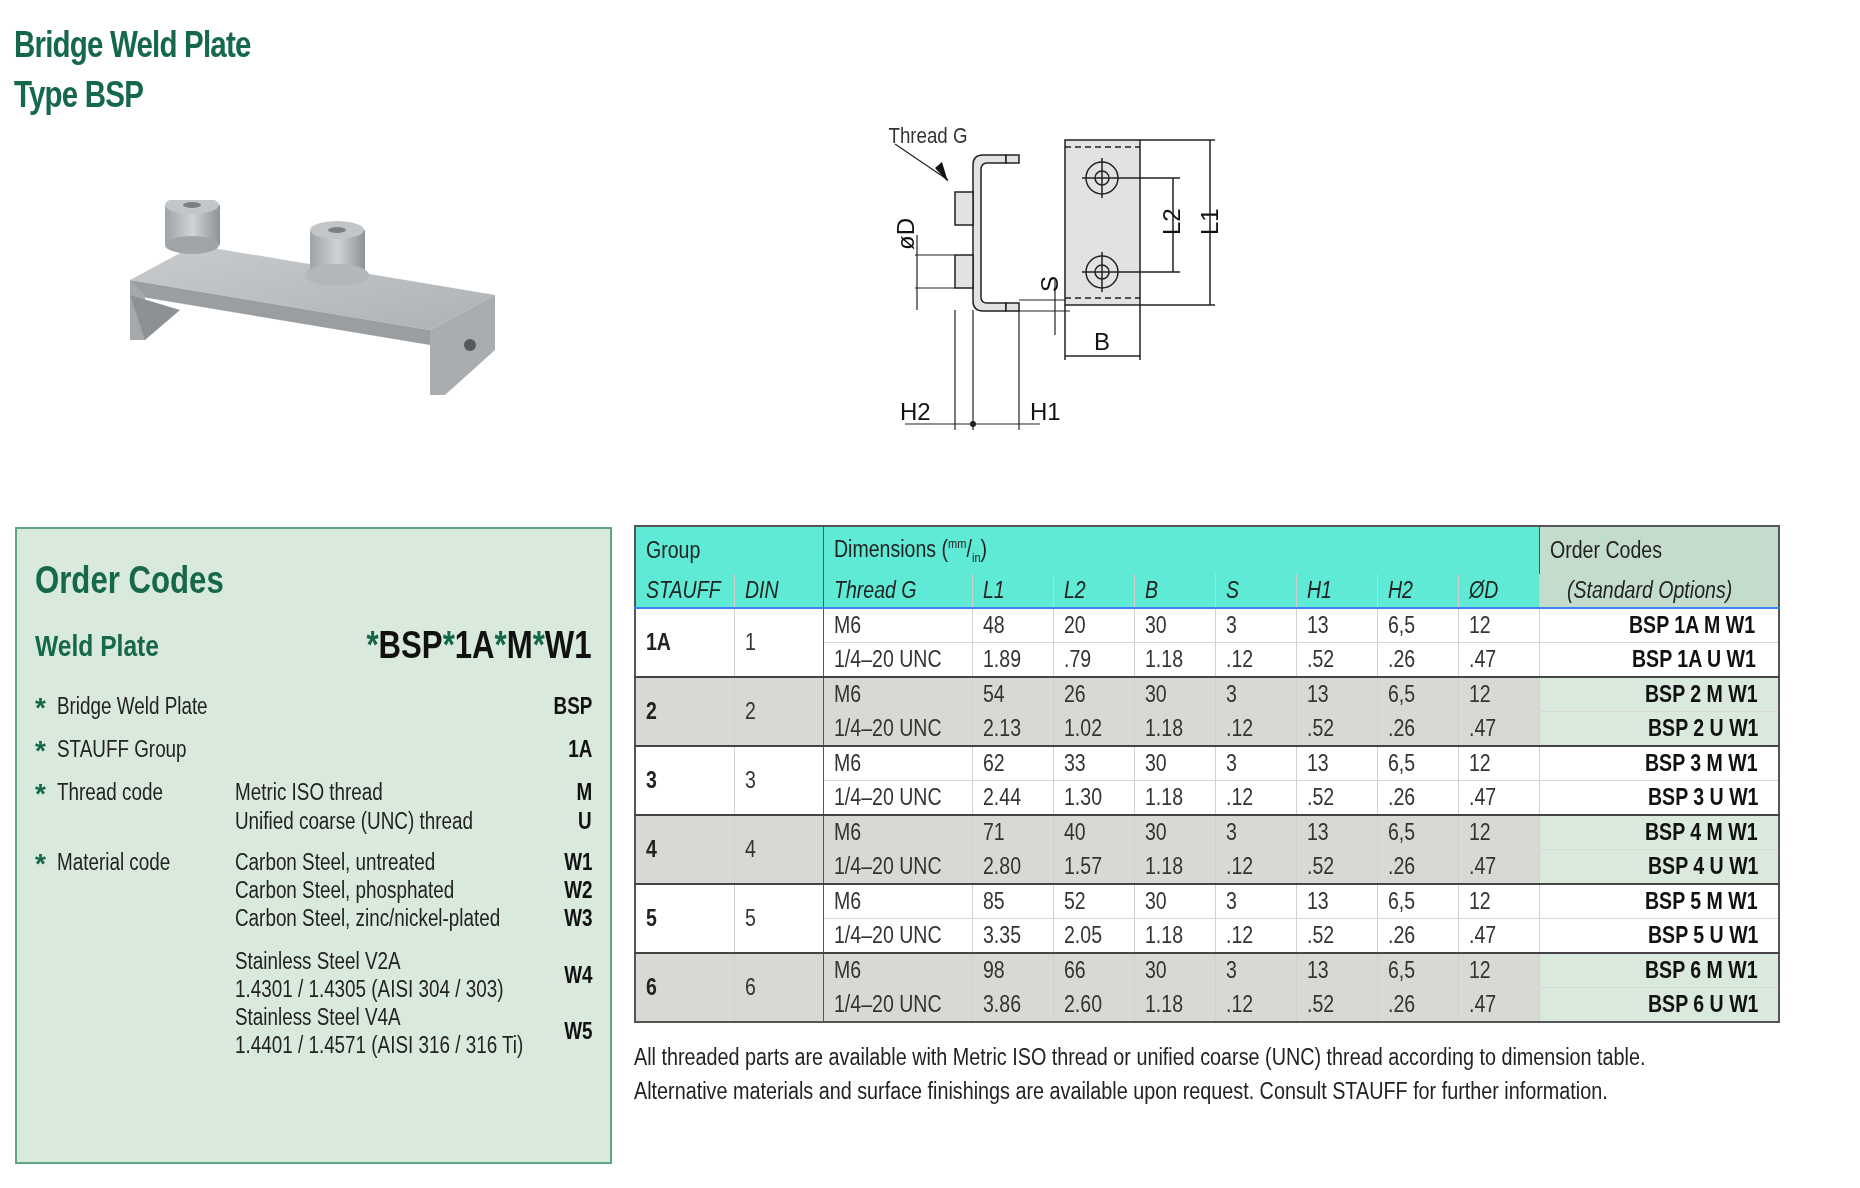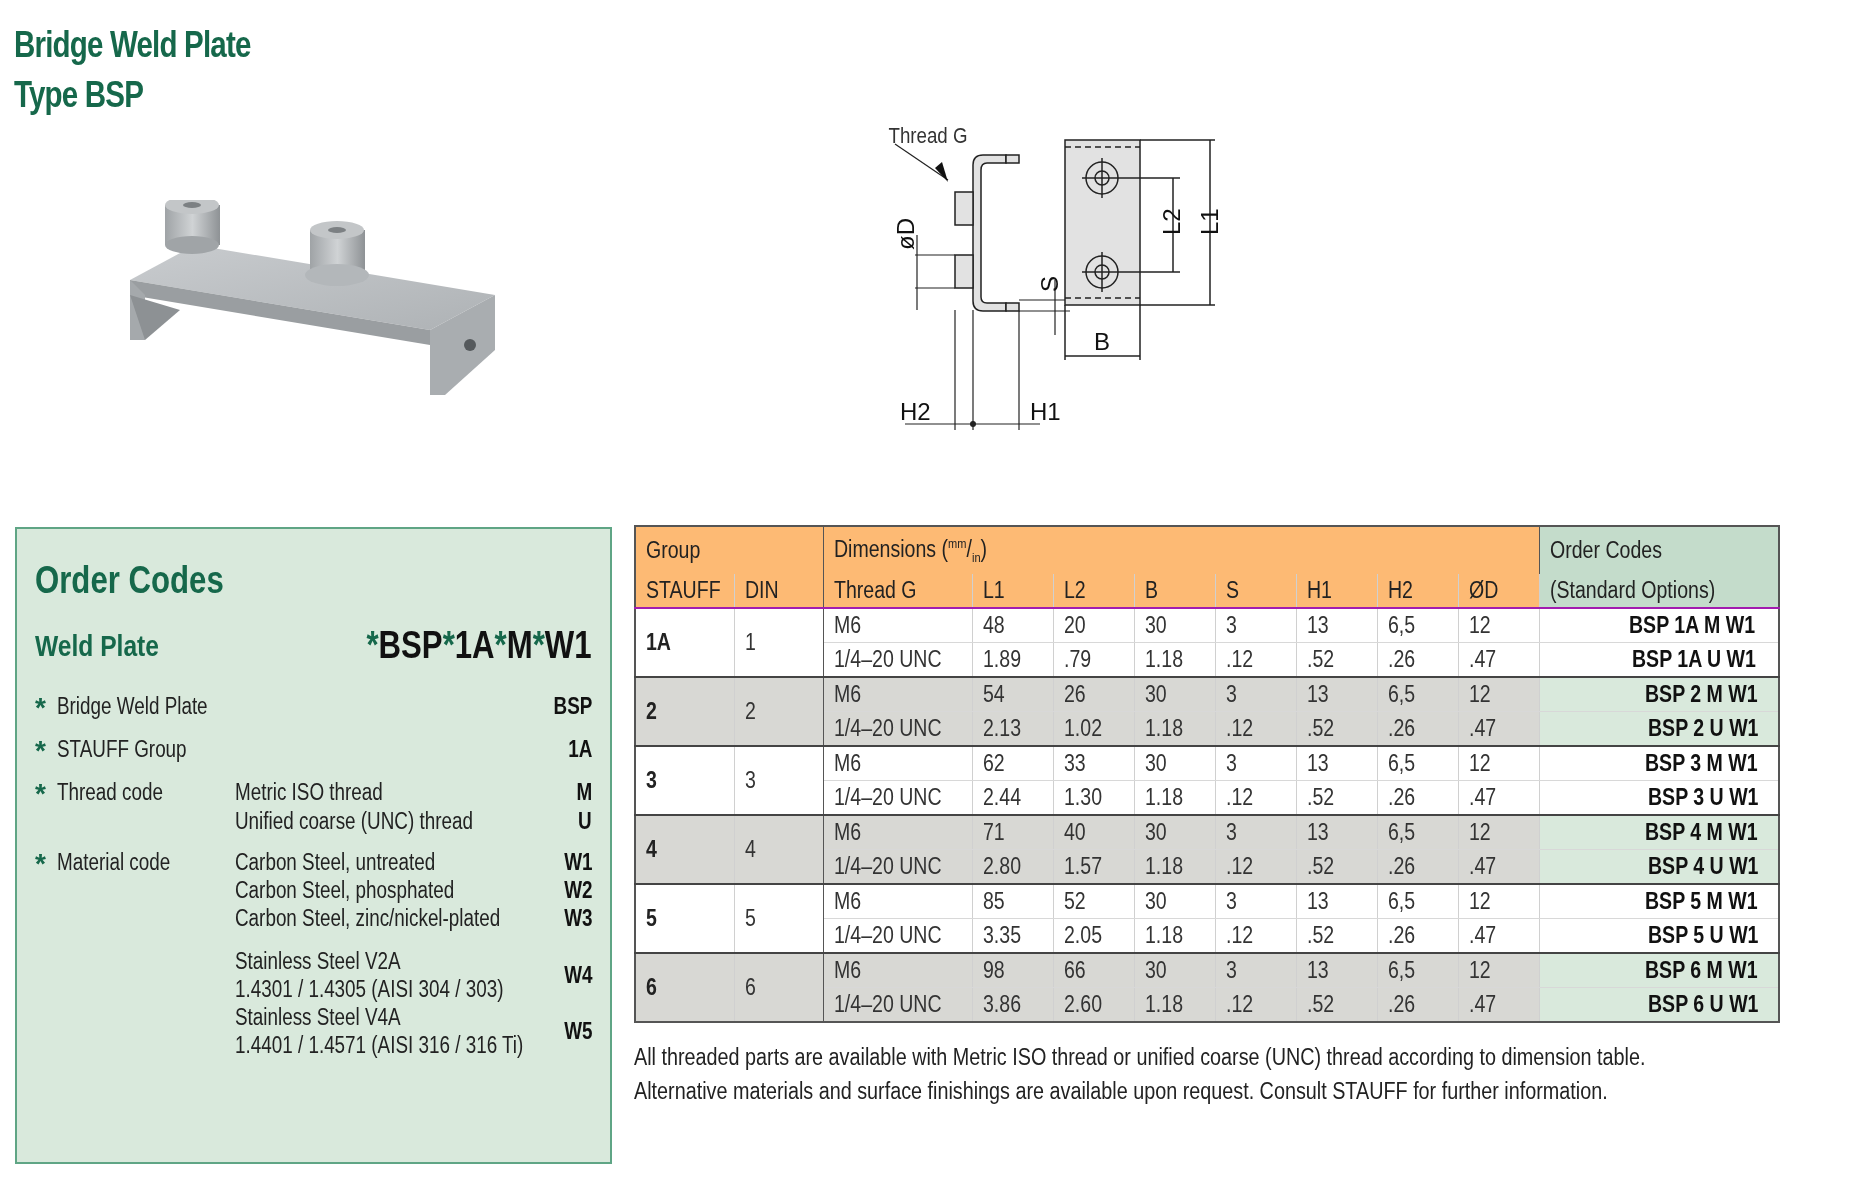--- a/index.html
+++ b/index.html
@@ -30,25 +30,25 @@
   .row { position:absolute; left:18px; right:18px; font-size:23px; line-height:34px; color:#222; white-space:nowrap; }
   .row .star { color:#16684b; font-weight:bold; font-size:28px; position:absolute; left:0; top:2px; }
   .row .lbl { position:absolute; left:22px; transform:scaleX(0.82); transform-origin:left center; }
   .row .desc { position:absolute; left:200px; transform:scaleX(0.82); transform-origin:left center; }
   .row .val { position:absolute; right:0; font-weight:bold; color:#111; transform:scaleX(0.82); transform-origin:right center; }
 
   
   .tbl { position:absolute; left:634px; top:525px; border-collapse:collapse; font-size:23px; }
   .tbl td, .tbl th { padding:0 0 0 10px; height:33px; line-height:33px; text-align:left; white-space:nowrap;
                      border-right:1px solid #d0d0d0; font-weight:normal; }
-  .tbl th { background:#fdba74; color:#222; }
+  .tbl th { background:#5eead4; color:#222; }
   .tbl th.oc { background:#c4dccb; border-left:1px solid #555; }
   .tbl .hdr1 th { border-right:none; }
   .tbl .hdr1 th.dim, .tbl .hdr1 th.grp { border-right:1px solid #555; }
-  .tbl .hdr2 th { border-bottom:2px solid #a21caf; }
+  .tbl .hdr2 th { border-bottom:2px solid #3b82f6;font-style:italic; }
   .tbl td { color:#333; border-bottom:1px solid #d8d8d8; }
   .tbl tr.gstart td { border-top:2px solid #444; }
   .tbl td.grp { font-weight:bold; color:#222; }
   .tbl td.din { border-right:1px solid #555; }
   .tbl td.oc { font-weight:bold; color:#111; border-left:1px solid #555;text-align:right; }
   .tbl tr.shade td { background:#d8d8d4; }
   .tbl tr.shade td.oc { background:#d9e9dc; }
   .tbl tr.plain td { background:#ffffff; }
   .tbl { border:2px solid #555; }
   .tx { display:inline-block; transform:scaleX(0.85); transform-origin:left center; }
@@ -240,21 +240,21 @@
         <th style="width: 78px;"><span class="tx">STAUFF</span></th>
         <th style="width: 78px; border-right: 1px solid rgb(85, 85, 85);"><span class="tx">DIN</span></th>
         <th style="width: 138px;"><span class="tx">Thread G</span></th>
         <th style="width: 70px;"><span class="tx">L1</span></th>
         <th style="width: 70px;"><span class="tx">L2</span></th>
         <th style="width: 70px;"><span class="tx">B</span></th>
         <th style="width: 70px;"><span class="tx">S</span></th>
         <th style="width: 70px;"><span class="tx">H1</span></th>
         <th style="width: 70px;"><span class="tx">H2</span></th>
         <th style="width: 70px;"><span class="tx">ØD</span></th>
-        <th class="oc" style="width: 228px;"><span class="tx">(Standard Options)</span></th>
+        <th class="oc" style="width: 228px; text-align: center;"><span class="tx">(Standard Options)</span></th>
       </tr>
   </thead>
   <tbody id="tbody">
       <tr class="plain">
         <td rowspan="2" class="grp"><span class="tx">1A</span></td>
         <td rowspan="2" class="din"><span class="tx">1</span></td>
         <td><span class="tx">M6</span></td>
         <td><span class="tx">48</span></td>
         <td><span class="tx">20</span></td>
         <td><span class="tx">30</span></td>

